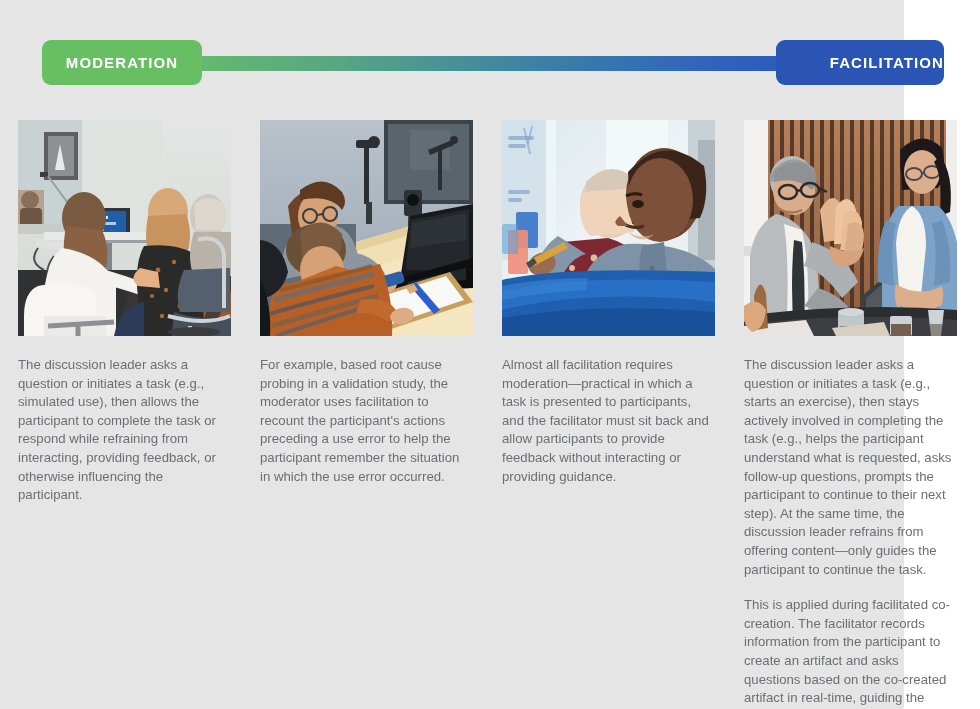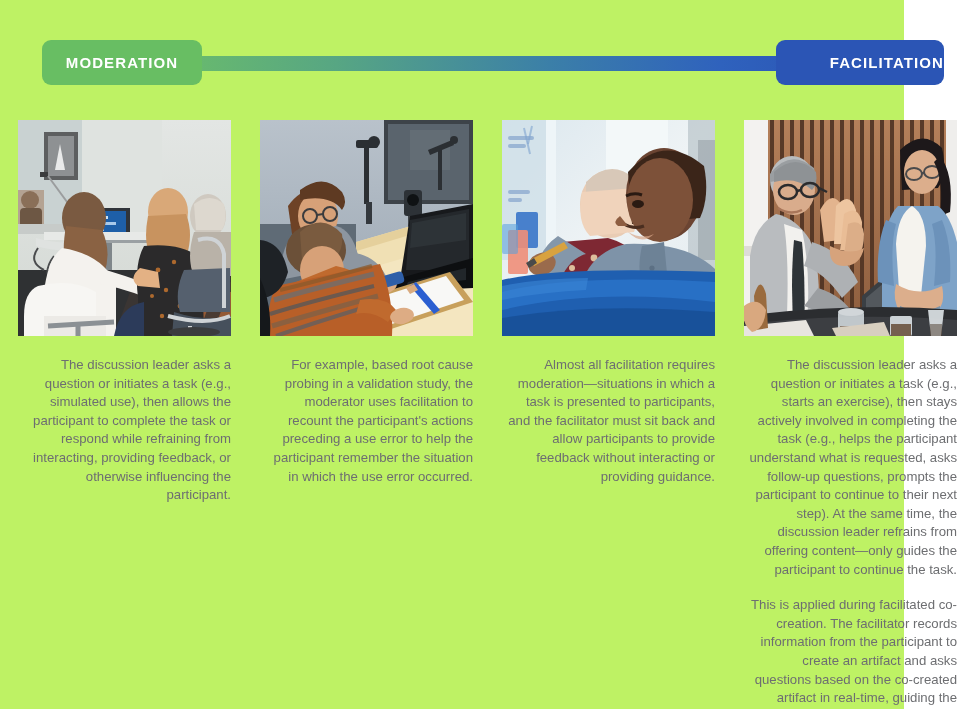--- a/index.html
+++ b/index.html
@@ -9,21 +9,21 @@
     height: 709px;
     background: #ffffff;
     font-family: "Liberation Sans", sans-serif;
     overflow: hidden;
   }
 
   .page {
     position: relative;
     width: 904px;
     height: 709px;
-    background: #bef264;
+    background: #e5e5e5;
   }
 
   
   .spectrum {
     position: absolute;
     left: 42px;
     top: 40px;
     width: 902px;
     height: 45px;
   }
@@ -92,21 +92,20 @@
 
   .col-body {
     padding-top: 20px;
   }
 
   .col-body p {
     font-size: 13.2px;
     line-height: 18.6px;
     color: #6d6e71;
     margin-bottom: 17px;
-    text-align: right;
   }
 
   .col-body p:last-child { margin-bottom: 0; }
 </style>
 </head>
 <body>
 
 <div class="page">
 
   <div class="spectrum">
@@ -335,21 +334,21 @@
           <ellipse cx="40" cy="144" rx="14" ry="11" fill="#9a6b4c" transform="rotate(-20 40 144)"></ellipse>
           <path d="M28 140 L62 122 L66 128 L32 146 Z" fill="#d8a23f"></path>
           <path d="M24 143 l8 -5 3 5 -8 5 z" fill="#4a4a4a"></path>
           <path d="M0 160 q60 -14 213 -8 l0 64 -213 0 z" fill="#1f5fb0"></path>
           <path d="M0 172 q70 -18 213 -10 l0 20 q-120 -14 -213 8 z" fill="#2a73c9" opacity="0.85"></path>
           <path d="M0 198 q90 -16 213 -6 l0 24 -213 0 z" fill="#174e95" opacity="0.8"></path>
           <path d="M0 166 q40 -8 86 -8 l-2 12 q-44 2 -84 10 z" fill="#3b86d6" opacity="0.6"></path>
         </svg>
       </div>
       <div class="col-body">
-        <p>Almost all facilitation requires moderation—situations in which a task is presented to participants, and the facilitator must sit back and allow participants to provide feedback without interacting or providing guidance.</p>
+        <p>Almost all facilitation requires moderation—practical in which a task is presented to participants, and the facilitator must sit back and allow participants to provide feedback without interacting or providing guidance.</p>
       </div>
     </div>
 
     <div class="column">
       <div class="photo">
         <svg viewBox="0 0 213 216" preserveAspectRatio="xMidYMid slice" aria-hidden="true">
           <defs>
             <linearGradient id="c4wood" x1="0" y1="0" x2="0" y2="1">
               <stop offset="0" stop-color="#b5805a"></stop>
                 <stop offset="1" stop-color="#8f5f3f"></stop>

